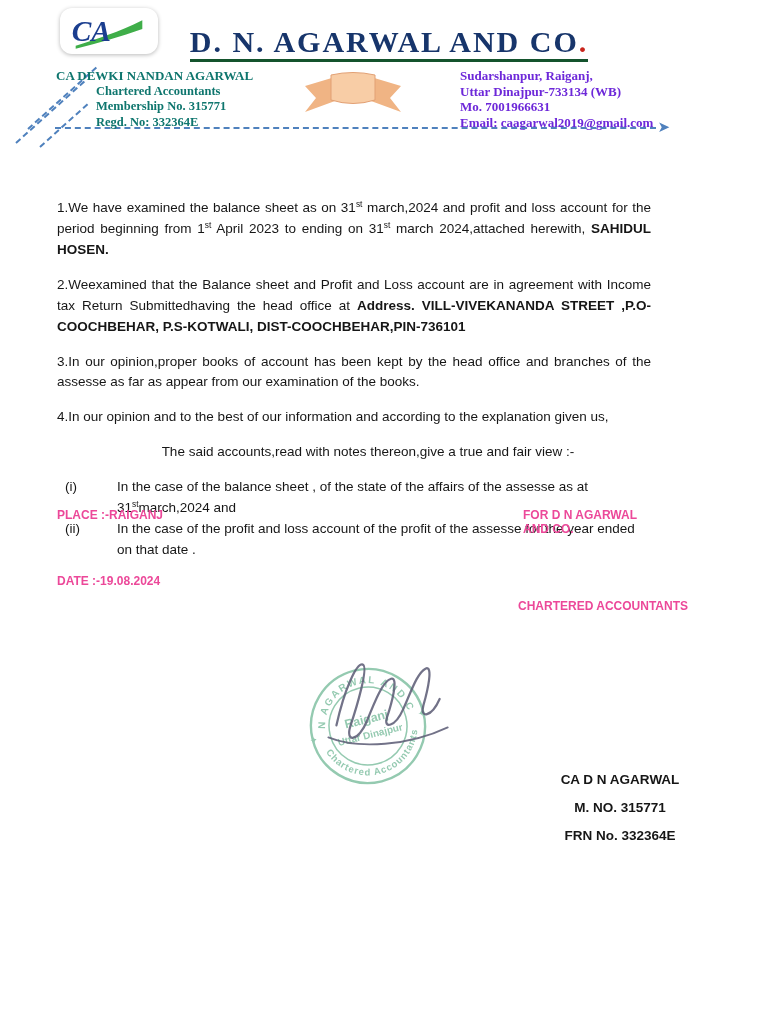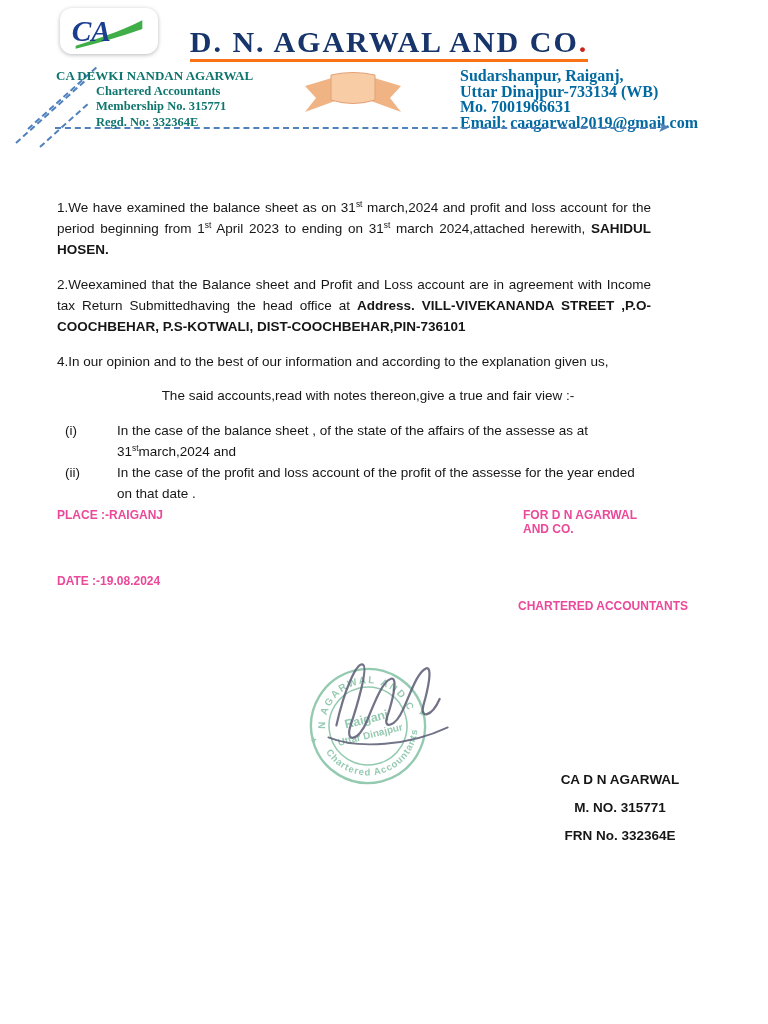--- a/index.html
+++ b/index.html
@@ -4,34 +4,34 @@
 <style>
   * { margin:0; padding:0; box-sizing:border-box; }
   html,body { background:#ffffff; }
   body { width:768px; height:1024px; font-family:"Liberation Sans", sans-serif; color:#161616; }
   .page { position:relative; width:708px; height:1024px; background:#ffffff; overflow:hidden; }
 
   
   .letterhead { position:absolute; top:0; left:0; right:0; height:150px; }
   .title-row { position:absolute; top:26px; left:0; right:0; text-align:center; padding-left:70px; }
   .firm-name { display:inline-block; font-family:"Liberation Serif", serif; font-weight:bold;
-               font-size:30px; letter-spacing:2px; color:#17356b; border-bottom:3px solid #f97316;
+               font-size:30px; letter-spacing:2px; color:#17356b; border-bottom:3px solid #14532d;
                padding-bottom:1px; line-height:1.05; }
   .firm-name .red-dot { color:#c9251c; }
 
   .logo-card { position:absolute; left:60px; top:8px; width:98px; height:46px; background:#fff;
                border-radius:12px; box-shadow:0 1px 4px rgba(0,0,0,0.28); z-index:3; }
   .logo-card svg { width:100%; height:100%; }
 
   .head-left { position:absolute; left:56px; top:68px; color:#0f766e;
                font-family:"Liberation Serif", serif; font-weight:bold; font-size:13px; line-height:15.5px; z-index:2;}
   .head-left .sub { padding-left:40px; font-size:12.5px; }
 
-  .head-right { position:absolute; left:460px; top:68px; color:#0369a1;
-                font-family:"Liberation Serif", serif; font-weight:bold; font-size:16px; line-height:15.5px; }
+  .head-right { position:absolute; left:460px; top:68px; color:#6d28d9;
+                font-family:"Liberation Serif", serif; font-weight:bold; font-size:13px; line-height:15.5px; }
 
   .ribbon { position:absolute; left:303px; top:70px; width:100px; height:50px; }
   .ribbon svg { width:100%; height:100%; }
 
   .dashed-rule { position:absolute; left:55px; right:52px; top:127px; border-top:2px dashed #4f81bd; }
   .divider-arrow { position:absolute; right:38px; top:118px; color:#4f81bd; font-size:15px; }
 
   .diag { position:absolute; border-top:2px dashed #4f81bd; transform:rotate(-42deg); transform-origin:left center; }
   .diag1 { left:28px; top:128px; width:92px; }
   .diag2 { left:16px; top:142px; width:92px; }
@@ -112,20 +112,21 @@
     <div class="dashed-rule"></div>
     <div class="divider-arrow">➤</div>
   </header>
 
   <main class="body">
 
     <p><span>1.We have examined the balance sheet as on 31</span><span class="sup">st</span><span> march,2024 and profit and loss account for the period beginning from 1</span><span class="sup">st</span><span> April 2023 to ending on 31</span><span class="sup">st</span><span> march 2024,attached herewith, </span><span class="b">SAHIDUL HOSEN.</span></p>
 
     <p><span>2.Weexamined that the Balance sheet and Profit and Loss account are in agreement with Income tax Return Submittedhaving the head office at </span><span class="b">Address. VILL-VIVEKANANDA STREET ,P.O-COOCHBEHAR, P.S-KOTWALI, DIST-COOCHBEHAR,PIN-736101</span></p>
 
+    <p>3.In our opinion,proper books of account has been kept by the head office and branches of the assesse as far as appear from our examination of the books.</p>
 
     <p>4.In our opinion and to the best of our information and according to the explanation given us,</p>
 
     <p class="intro">The said accounts,read with notes thereon,give a true and fair view :-</p>
 
     <div class="olist">
       <div class="row">
         <span class="marker">(i)</span>
         <span class="txt"><span>In the case of the balance sheet , of the state of the affairs of the assesse as at 31</span><span class="sup">st</span><span>march,2024 and</span></span>
       </div>

